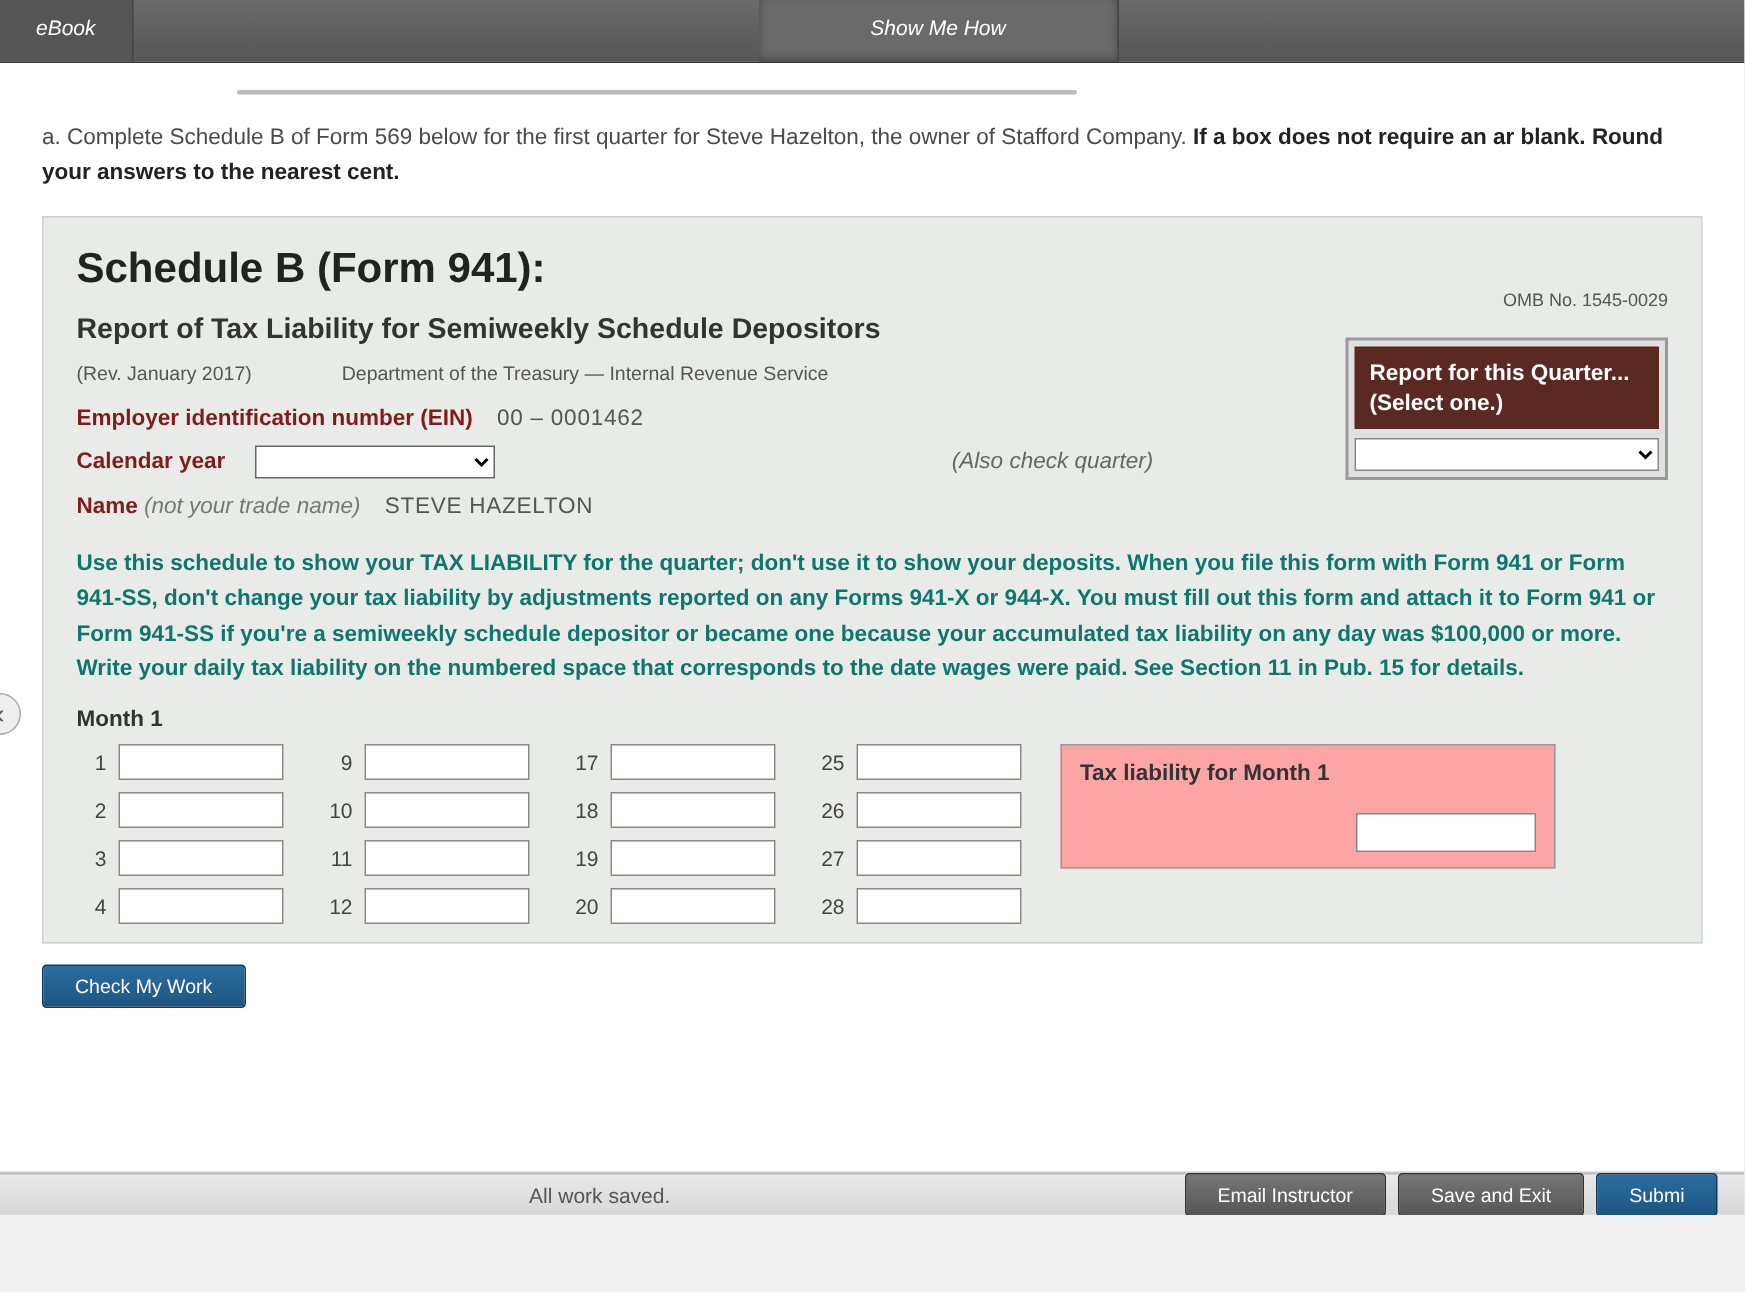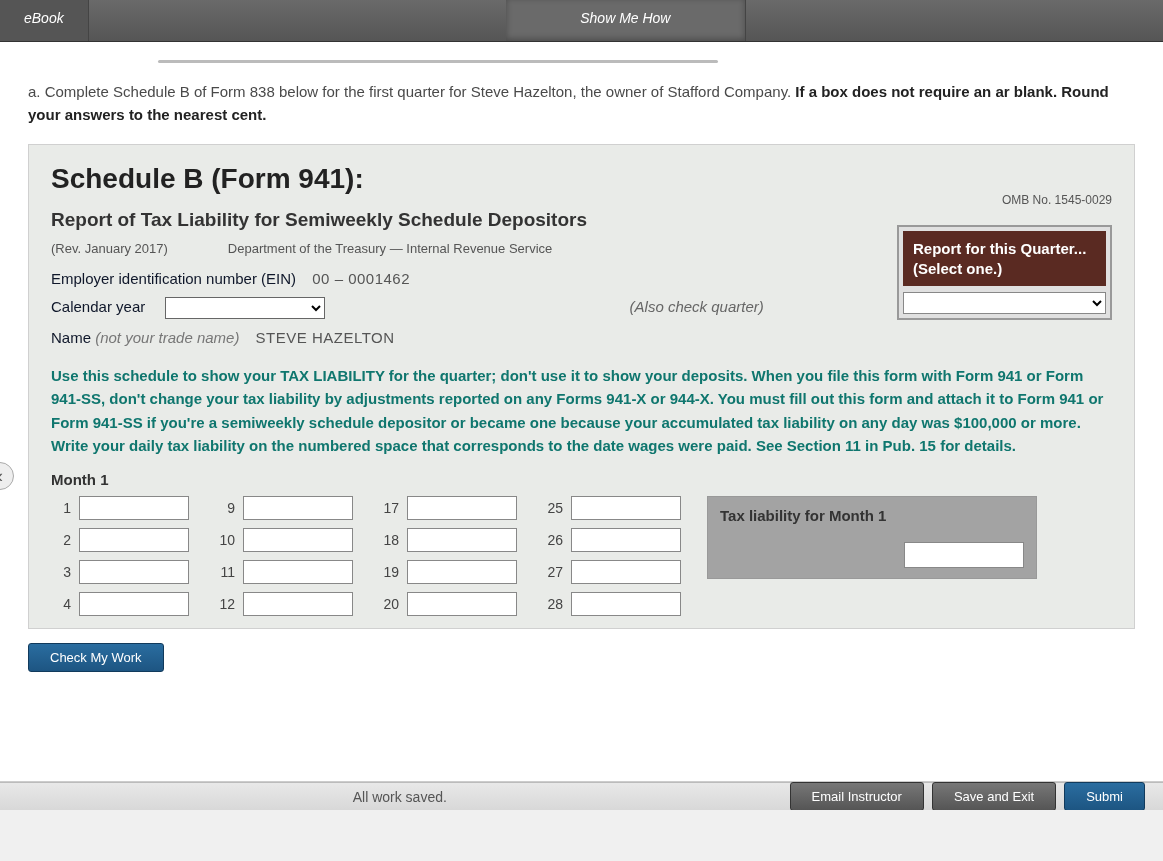--- a/index.html
+++ b/index.html
@@ -106,21 +106,21 @@
     margin-top: 6px;
     height: 22px;
     background: #fff;
     border: 1px solid #888;
   }
   .field-row {
     font-size: 15px;
     color: #444;
     margin: 10px 0;
   }
-  .field-row .lbl { font-weight: normal; color:#0f172a;margin-top:18px; }
+  .field-row .lbl { font-weight: bold; color:#7f1d1d;margin-top:18px; }
   .field-row .val { margin-left: 12px; color:#555; letter-spacing:.5px; }
   .ital { font-style: italic; color:#777; }
   select.year {
     width: 160px;
     height: 22px;
     border: 1px solid #666;
     background: #fff;
     vertical-align: middle;
     margin-left: 16px;
   }
@@ -160,21 +160,21 @@
     width: 110px;
     height: 24px;
     border: 1px solid #888;
     background: #fff;
     padding: 2px 4px;
   }
   .tax-box {
     border: 1px solid #999;
     padding: 10px 12px;
     width: 330px;
-    background: #a3a3a3;
+    background: #fca5a5;
   }
   .tax-box .tlbl {
     font-weight: bold;
     font-size: 15px;
     color: #333;
     margin-bottom: 18px;
   }
   .tax-box input {
     width: 120px;
     height: 26px;
@@ -237,21 +237,21 @@
   <div class="tab active" style="min-width:240px;text-align:center">Show Me How</div>
   <div class="spacer"></div>
 </div>
 
 <div class="content">
   <div class="left-caret">‹</div>
   <div class="underline-bar"></div>
 
   <div class="instr">
     <span>a.</span>
-    <span>Complete Schedule B of Form 838 below for the first quarter for Steve Hazelton, the owner of Stafford Company.</span>
+    <span>Complete Schedule B of Form 569 below for the first quarter for Steve Hazelton, the owner of Stafford Company.</span>
     <span class="bold">If a box does not require an ar blank. Round your answers to the nearest cent.</span>
   </div>
 
   <div class="form-panel">
     <div class="form-title">Schedule B (Form 941):</div>
     <div class="form-sub">Report of Tax Liability for Semiweekly Schedule Depositors</div>
     <div class="omb">OMB No. 1545-0029</div>
 
     <div class="header-row">
       <span>(Rev. January 2017)</span>

